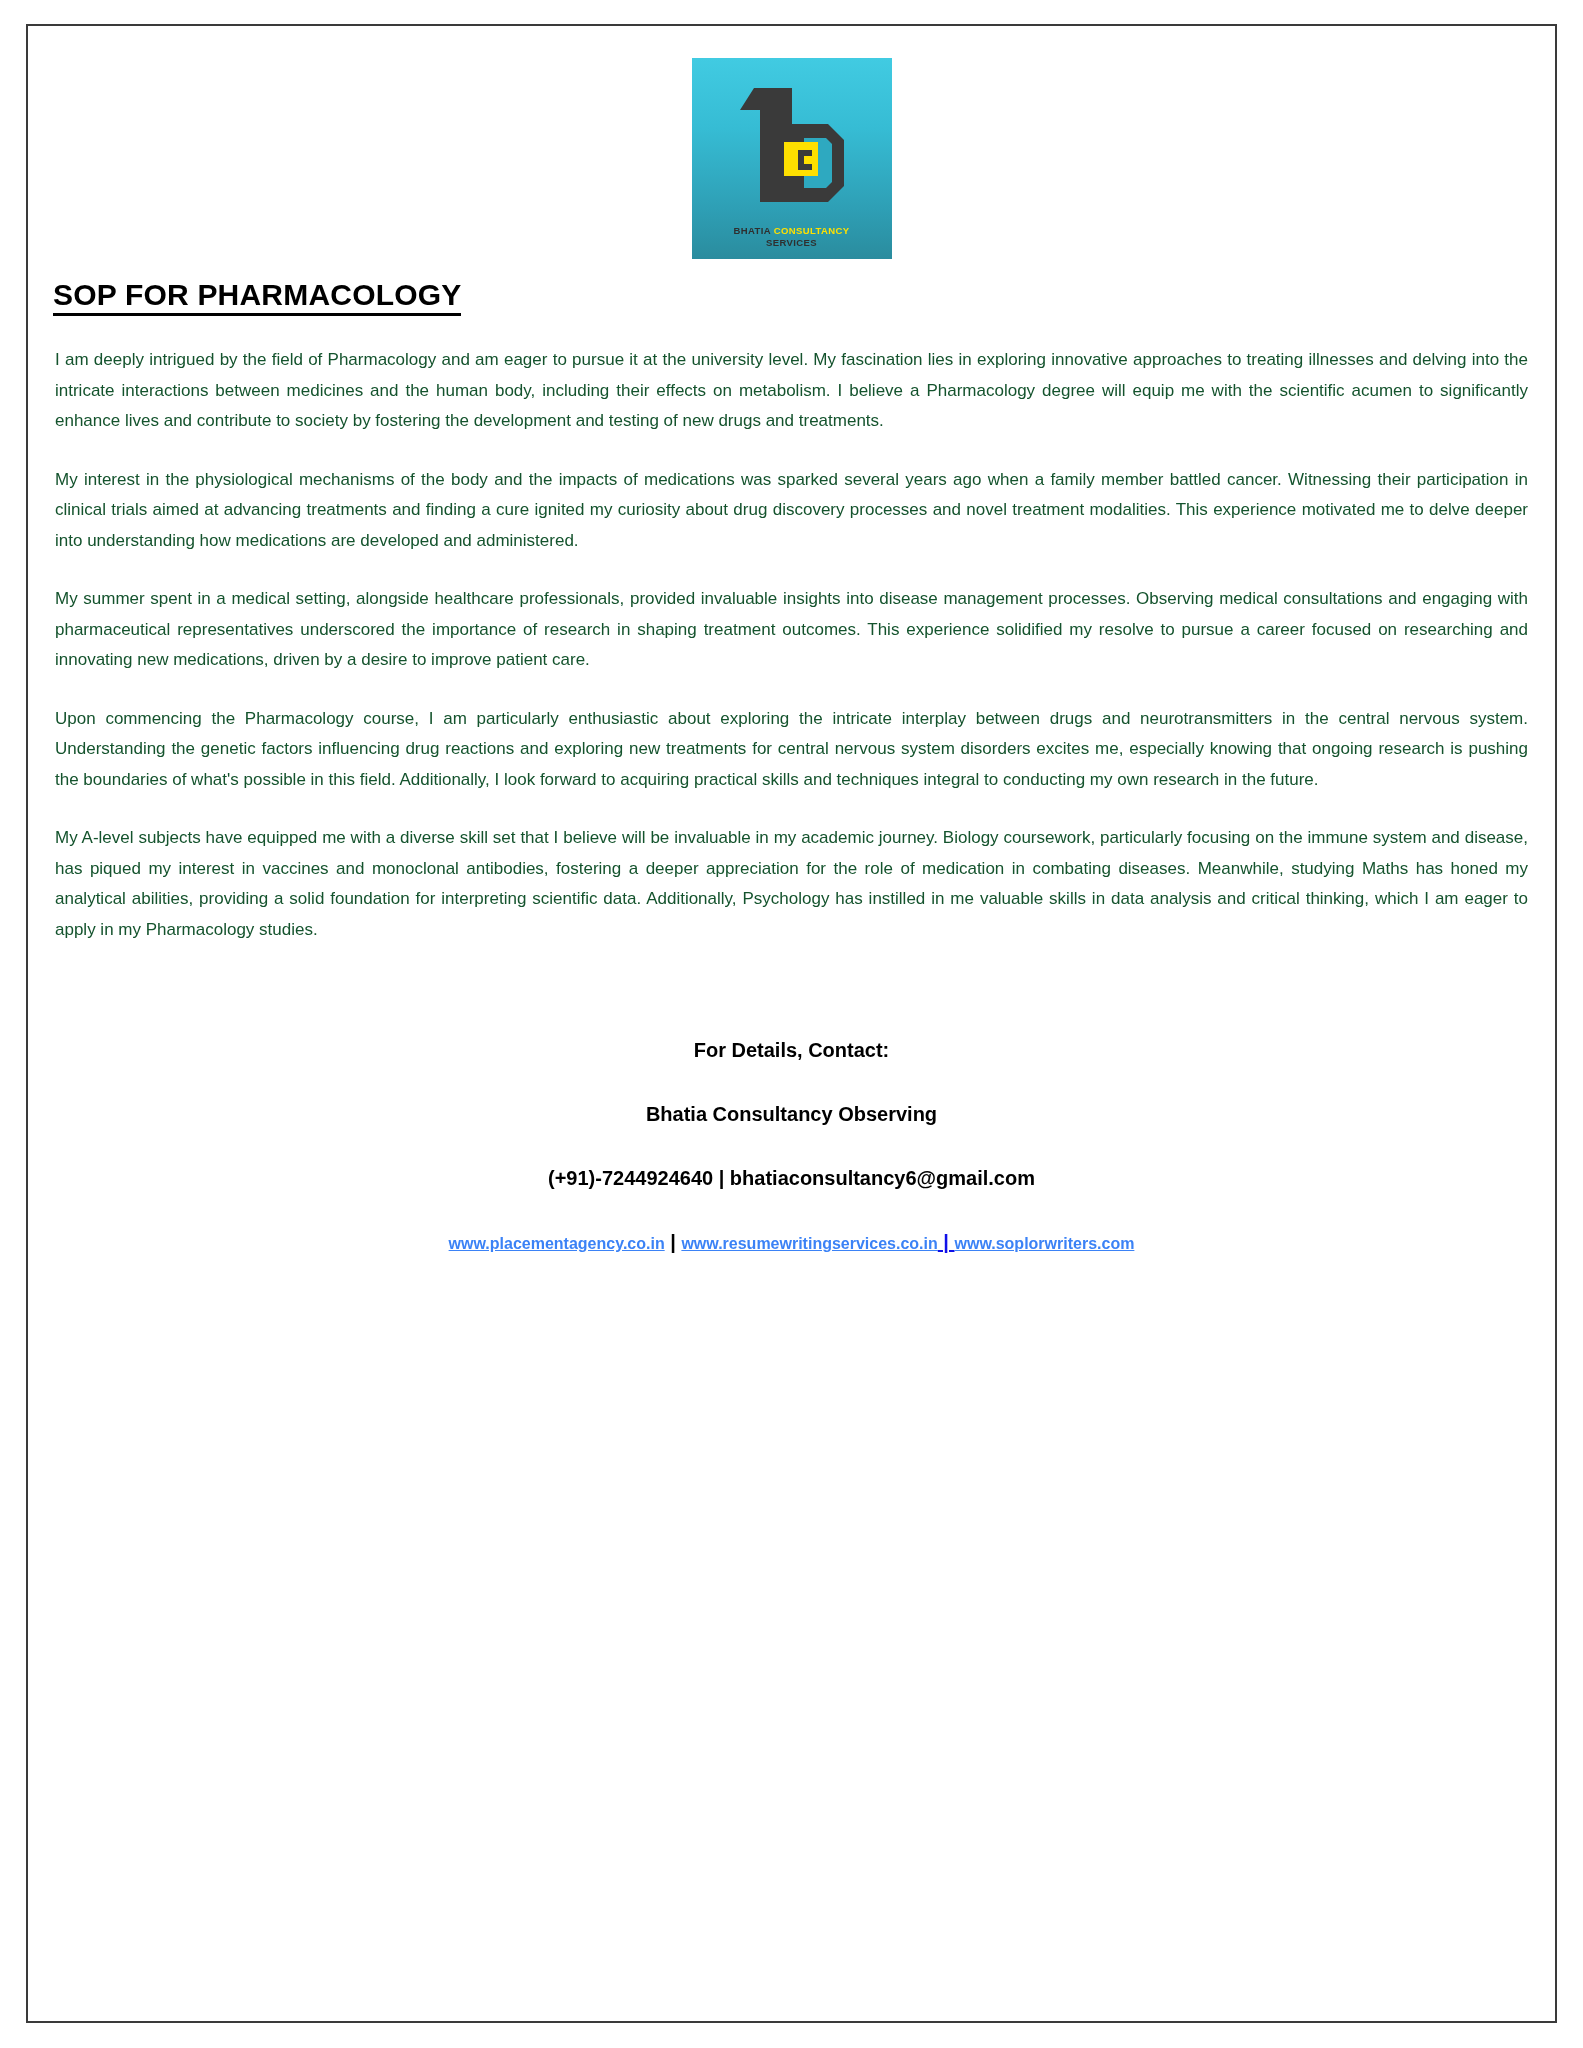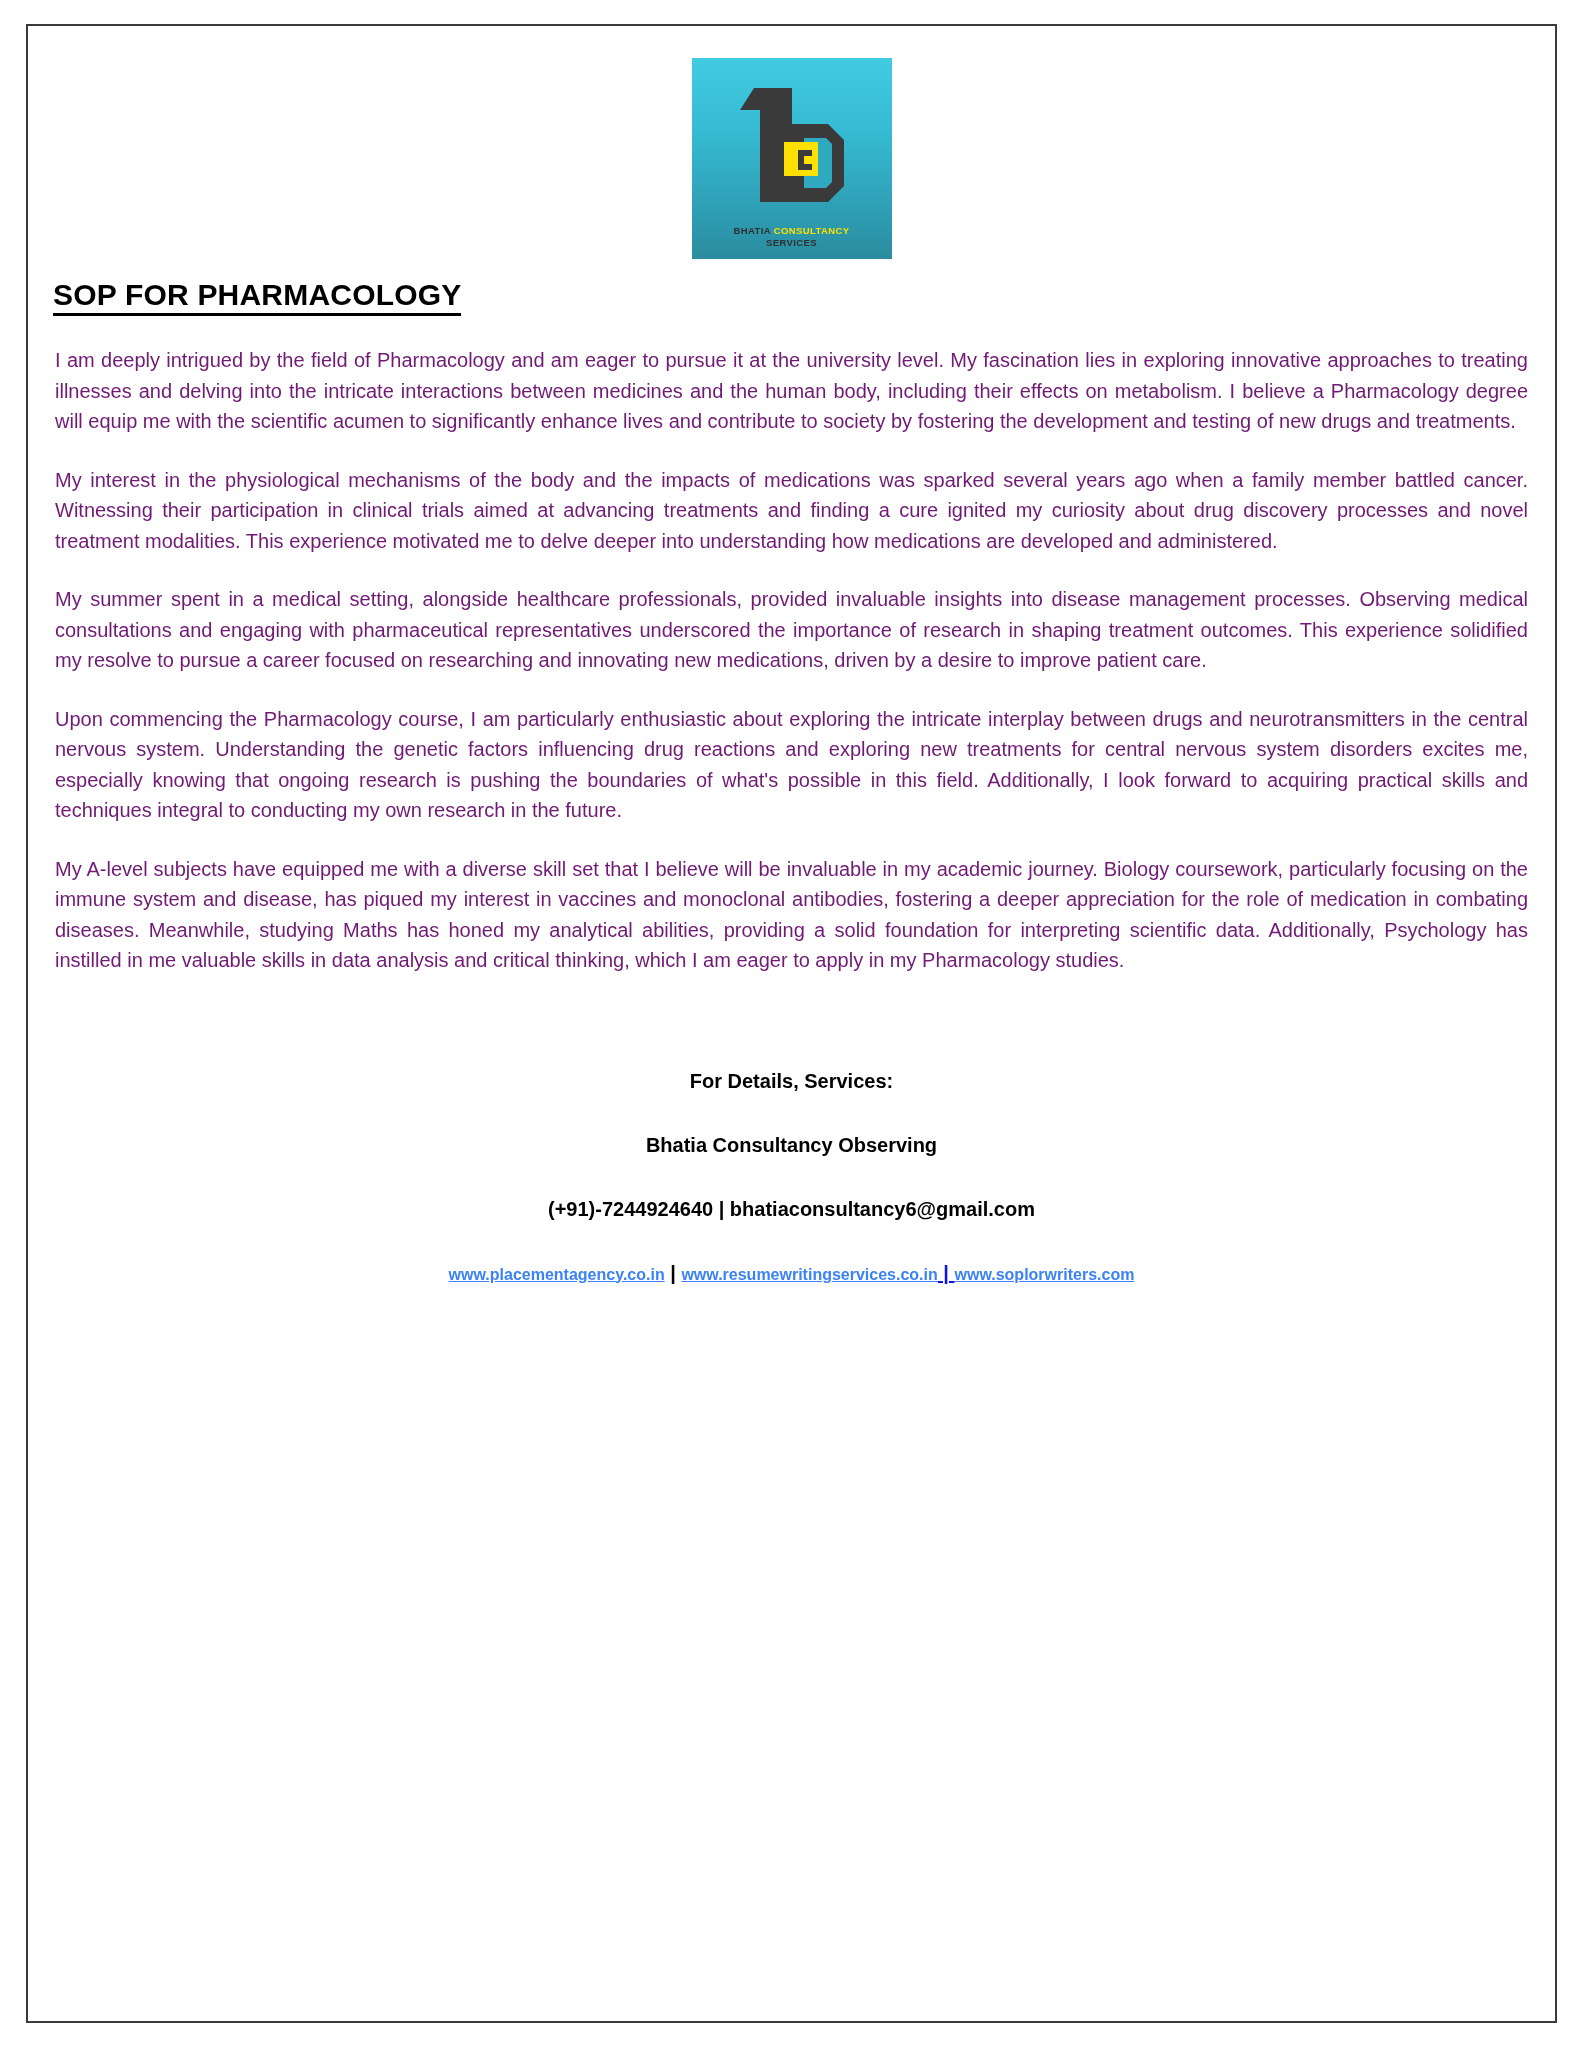--- a/index.html
+++ b/index.html
@@ -92,24 +92,24 @@
     padding-bottom: 2px;
   }
 
   
   .body-copy {
     margin-top: 32px;
     padding: 0 2px;
   }
   .body-copy p {
     text-align: justify;
-    font-size: 20px;
+    font-size: 17px;
     line-height: 30.5px;
     margin: 0 0 28px 0;
-    color: #701a75;
+    color: #14532d;
     -webkit-hyphens: none;
     hyphens: none;
   }
 
   
   .footer {
     margin-top: 92px;
     text-align: center;
   }
   .footer-line {
@@ -174,21 +174,21 @@
 
     <div class="body-copy">
       <p>I am deeply intrigued by the field of Pharmacology and am eager to pursue it at the university level. My fascination lies in exploring innovative approaches to treating illnesses and delving into the intricate interactions between medicines and the human body, including their effects on metabolism. I believe a Pharmacology degree will equip me with the scientific acumen to significantly enhance lives and contribute to society by fostering the development and testing of new drugs and treatments.</p>
       <p>My interest in the physiological mechanisms of the body and the impacts of medications was sparked several years ago when a family member battled cancer. Witnessing their participation in clinical trials aimed at advancing treatments and finding a cure ignited my curiosity about drug discovery processes and novel treatment modalities. This experience motivated me to delve deeper into understanding how medications are developed and administered.</p>
       <p>My summer spent in a medical setting, alongside healthcare professionals, provided invaluable insights into disease management processes. Observing medical consultations and engaging with pharmaceutical representatives underscored the importance of research in shaping treatment outcomes. This experience solidified my resolve to pursue a career focused on researching and innovating new medications, driven by a desire to improve patient care.</p>
       <p>Upon commencing the Pharmacology course, I am particularly enthusiastic about exploring the intricate interplay between drugs and neurotransmitters in the central nervous system. Understanding the genetic factors influencing drug reactions and exploring new treatments for central nervous system disorders excites me, especially knowing that ongoing research is pushing the boundaries of what's possible in this field. Additionally, I look forward to acquiring practical skills and techniques integral to conducting my own research in the future.</p>
       <p>My A-level subjects have equipped me with a diverse skill set that I believe will be invaluable in my academic journey. Biology coursework, particularly focusing on the immune system and disease, has piqued my interest in vaccines and monoclonal antibodies, fostering a deeper appreciation for the role of medication in combating diseases. Meanwhile, studying Maths has honed my analytical abilities, providing a solid foundation for interpreting scientific data. Additionally, Psychology has instilled in me valuable skills in data analysis and critical thinking, which I am eager to apply in my Pharmacology studies.</p>
     </div>
 
     <div class="footer">
-      <div class="footer-line">For Details, Services:</div>
+      <div class="footer-line">For Details, Contact:</div>
       <div class="footer-line">Bhatia Consultancy Observing</div>
       <div class="footer-line">
         <span>(+91)-7244924640</span><span> | </span><span>bhatiaconsultancy6@gmail.com</span>
       </div>
       <div class="footer-line links">
         <a class="footer-link" href="#">www.placementagency.co.in</a><span class="sep"> | </span><a class="footer-link" href="#">www.resumewritingservices.co.in</a><span class="sep-blue"> | </span><a class="footer-link" href="#">www.soplorwriters.com</a>
       </div>
     </div>
 
   </div>

